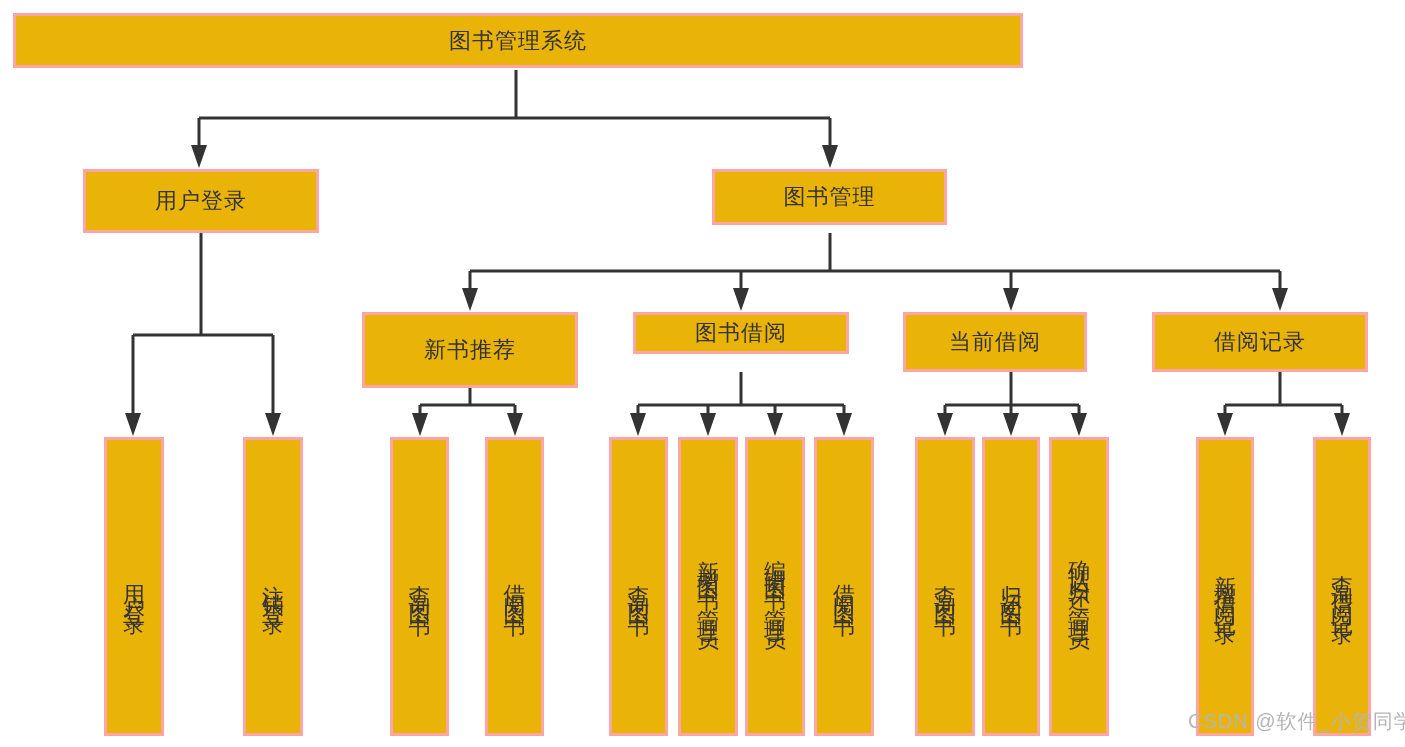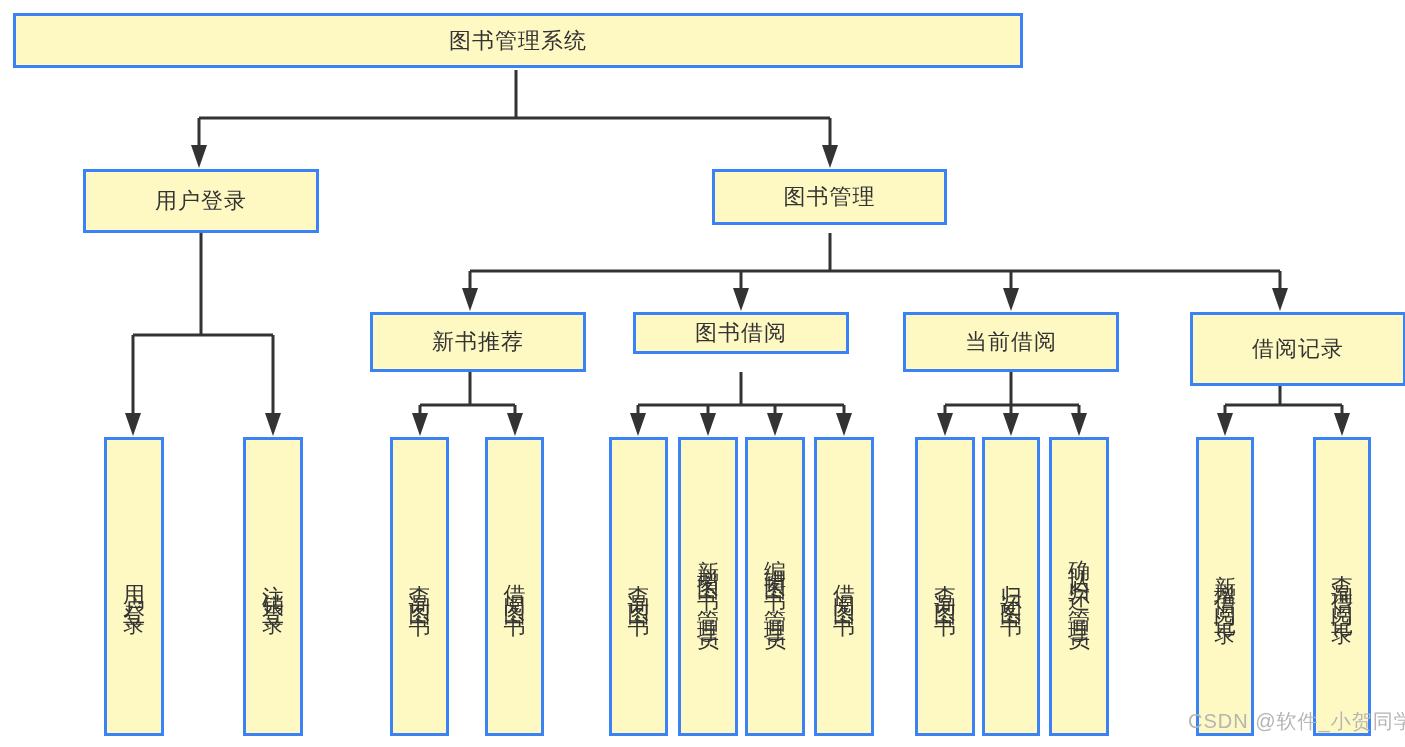--- a/index.html
+++ b/index.html
@@ -6,22 +6,22 @@
   #canvas{
     position:relative;
     width:1405px;height:747px;
     background:#ffffff;
     overflow:hidden;
     font-family:"Liberation Sans",sans-serif;
   }
   #lines{position:absolute;left:0;top:0;}
   .node{
     position:absolute;
-    background:#fef9c3;
-    border:3px solid #3b82f6;
+    background:#eab308;
+    border:3px solid #fca5a5;
     box-sizing:border-box;
     display:flex;
     align-items:center;
     justify-content:center;
   }
   .node .hlabel{
     font-size:22px;
     color:#333333;
     letter-spacing:1px;
     white-space:nowrap;
@@ -86,30 +86,30 @@
     <span class="hlabel">图书管理系统</span>
   </div>
 
   <div class="node" style="left:83px;top:169px;width:236px;height:64px">
     <span class="hlabel">用户登录</span>
   </div>
   <div class="node" style="left:712px;top:169px;width:235px;height:56px">
     <span class="hlabel">图书管理</span>
   </div>
 
-  <div class="node" style="left:370px;top:312px;width:216px;height:60px">
+  <div class="node" style="left:362px;top:312px;width:216px;height:76px">
     <span class="hlabel">新书推荐</span>
   </div>
   <div class="node" style="left:633px;top:312px;width:216px;height:42px">
     <span class="hlabel">图书借阅</span>
   </div>
-  <div class="node" style="left:903px;top:312px;width:216px;height:60px">
+  <div class="node" style="left:903px;top:312px;width:184px;height:60px">
     <span class="hlabel">当前借阅</span>
   </div>
-  <div class="node" style="left:1190px;top:312px;width:216px;height:74px">
+  <div class="node" style="left:1152px;top:312px;width:216px;height:60px">
     <span class="hlabel">借阅记录</span>
   </div>
 
   <div class="node" style="left:104px;top:437px;width:60px;height:299px">
     <span class="vlabel">用户登录</span>
   </div>
   <div class="node" style="left:243px;top:437px;width:60px;height:299px">
     <span class="vlabel">注销登录</span>
   </div>
 

